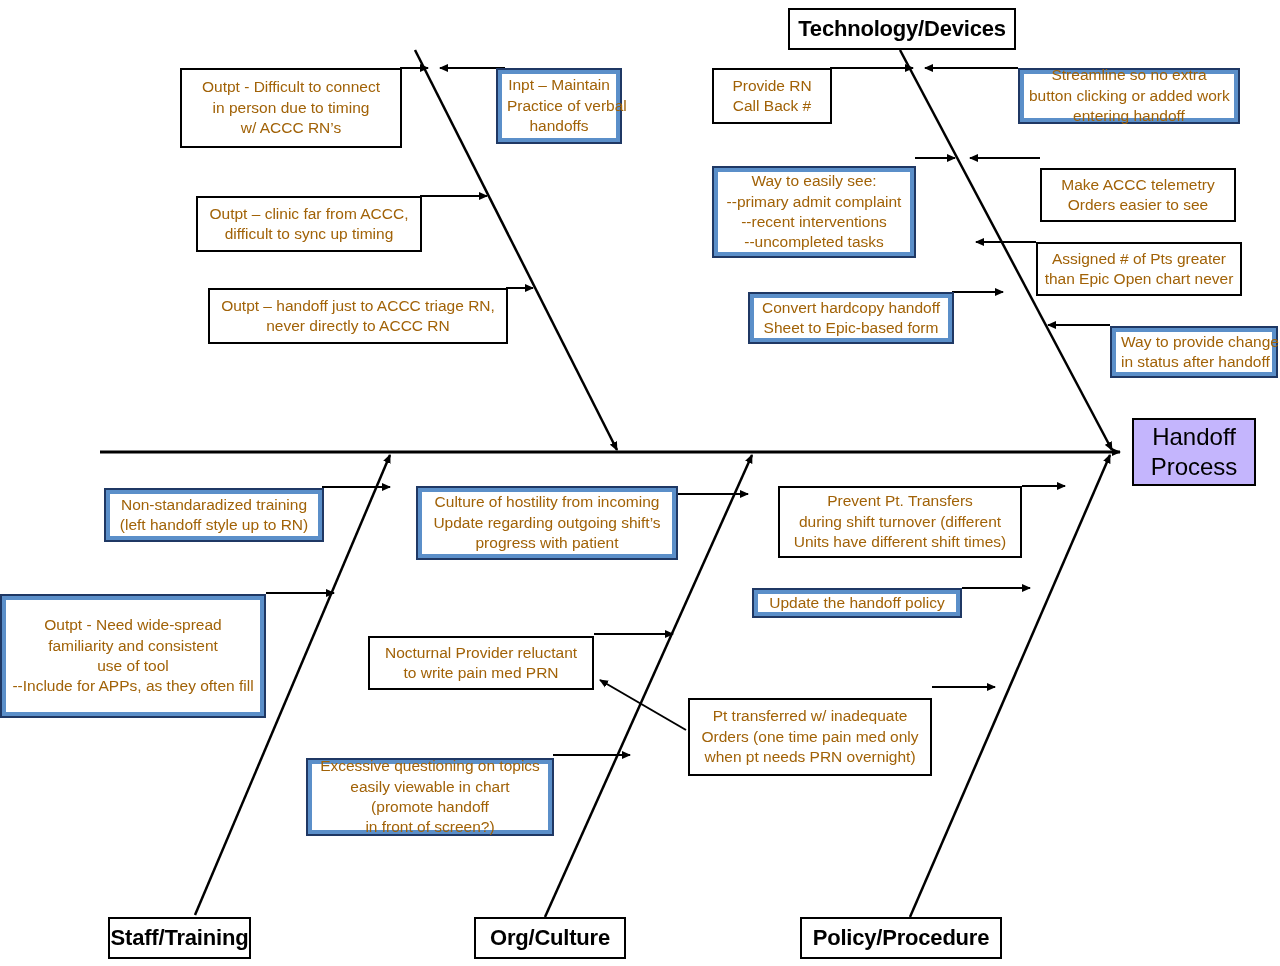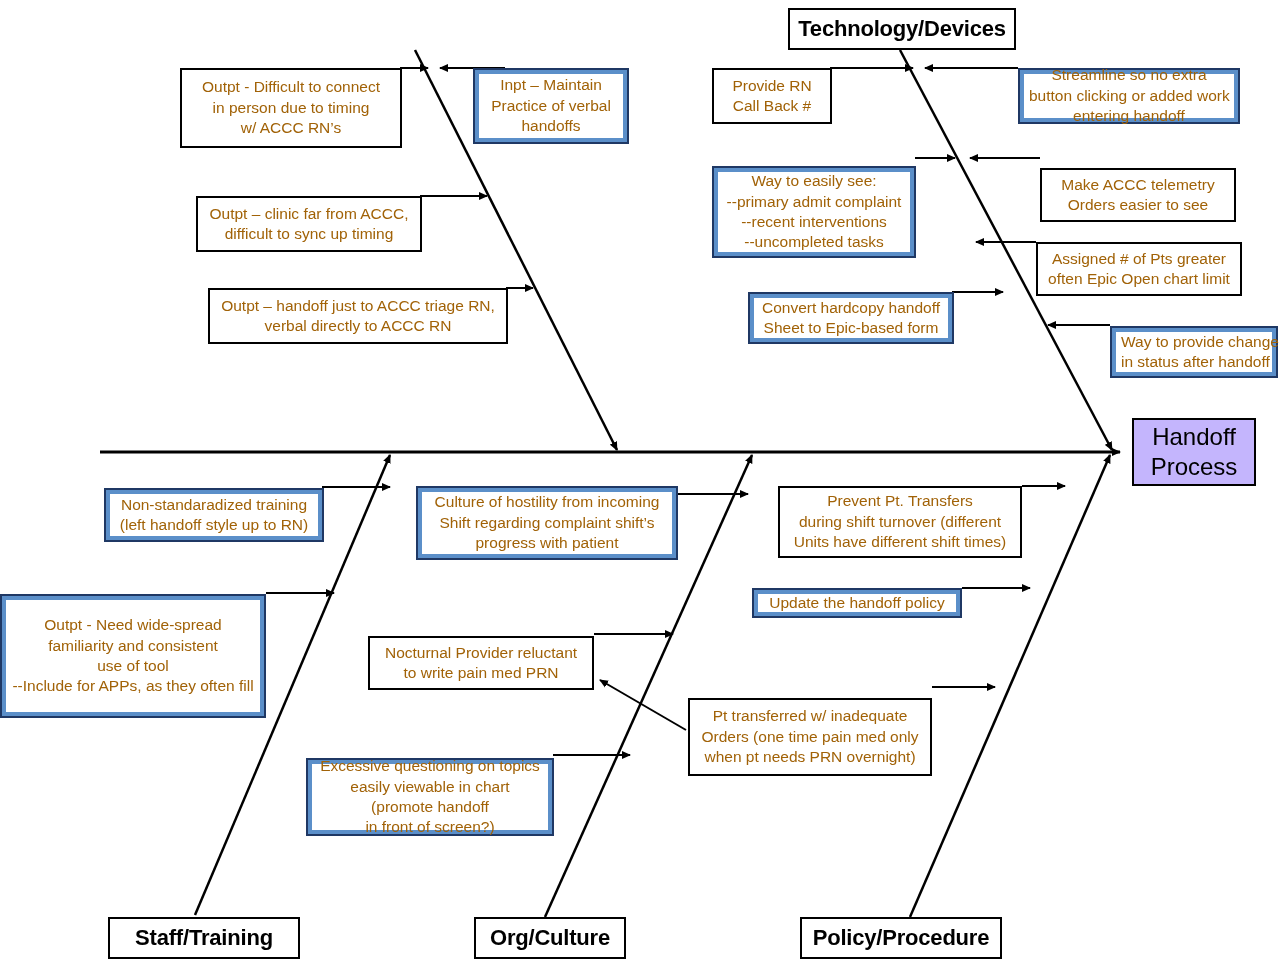--- a/index.html
+++ b/index.html
@@ -180,21 +180,21 @@
     <g>
       <path d="M932,687 L995,687" stroke="#000000" stroke-width="2" fill="none" marker-end="url(#ah)"></path>
     </g>
   </svg>
 
 
   <div class="node cat" style="left:788px; top:8px; width:228px; height:42px;">
     <span class="txt">Technology/Devices</span>
   </div>
 
-  <div class="node cat" style="left:108px; top:917px; width:192px; height:42px;">
+  <div class="node cat" style="left:108px; top:917px; width:143px; height:42px;">
     <span class="txt">Staff/Training</span>
   </div>
 
   <div class="node cat" style="left:474px; top:917px; width:152px; height:42px;">
     <span class="txt">Org/Culture</span>
   </div>
 
   <div class="node cat" style="left:800px; top:917px; width:202px; height:42px;">
     <span class="txt">Policy/Procedure</span>
   </div>
@@ -207,41 +207,41 @@
   </div>
 
   <div class="node cause" style="left:180px; top:68px; width:222px; height:80px;">
     <span class="txt">
       <span class="ln">Outpt - Difficult to connect</span>
       <span class="ln">in person due to timing</span>
       <span class="ln">w/ ACCC RN’s</span>
     </span>
   </div>
 
-  <div class="node cause hl" style="left:473px; top:68px; width:156px; height:76px;">
+  <div class="node cause hl" style="left:496px; top:68px; width:126px; height:76px;">
     <span class="inner">
       <span class="txt">
         <span class="ln">Inpt – Maintain</span>
         <span class="ln">Practice of verbal</span>
         <span class="ln">handoffs</span>
       </span>
     </span>
   </div>
 
   <div class="node cause" style="left:196px; top:196px; width:226px; height:56px;">
     <span class="txt">
       <span class="ln">Outpt – clinic far from ACCC,</span>
       <span class="ln">difficult to sync up timing</span>
     </span>
   </div>
 
   <div class="node cause" style="left:208px; top:288px; width:300px; height:56px;">
     <span class="txt">
       <span class="ln">Outpt – handoff just to ACCC triage RN,</span>
-      <span class="ln">verbal directly to ACCC RN</span>
+      <span class="ln">never directly to ACCC RN</span>
     </span>
   </div>
 
   <div class="node cause" style="left:712px; top:68px; width:120px; height:56px;">
     <span class="txt">
       <span class="ln">Provide RN</span>
       <span class="ln">Call Back #</span>
     </span>
   </div>
 
@@ -269,21 +269,21 @@
   <div class="node cause" style="left:1040px; top:168px; width:196px; height:54px;">
     <span class="txt">
       <span class="ln">Make ACCC telemetry</span>
       <span class="ln">Orders easier to see</span>
     </span>
   </div>
 
   <div class="node cause" style="left:1036px; top:242px; width:206px; height:54px;">
     <span class="txt">
       <span class="ln">Assigned # of Pts greater</span>
-      <span class="ln">often Epic Open chart limit</span>
+      <span class="ln">than Epic Open chart never</span>
     </span>
   </div>
 
   <div class="node cause hl" style="left:748px; top:292px; width:206px; height:52px;">
     <span class="inner">
       <span class="txt">
         <span class="ln">Convert hardcopy handoff</span>
         <span class="ln">Sheet to Epic-based form</span>
       </span>
     </span>
@@ -315,21 +315,21 @@
         <span class="ln">use of tool</span>
         <span class="ln">--Include for APPs, as they often fill</span>
       </span>
     </span>
   </div>
 
   <div class="node cause hl" style="left:416px; top:486px; width:262px; height:74px;">
     <span class="inner">
       <span class="txt">
         <span class="ln">Culture of hostility from incoming</span>
-        <span class="ln">Shift regarding complaint shift’s</span>
+        <span class="ln">Update regarding outgoing shift’s</span>
         <span class="ln">progress with patient</span>
       </span>
     </span>
   </div>
 
   <div class="node cause" style="left:368px; top:636px; width:226px; height:54px;">
     <span class="txt">
       <span class="ln">Nocturnal Provider reluctant</span>
       <span class="ln">to write pain med PRN</span>
     </span>

